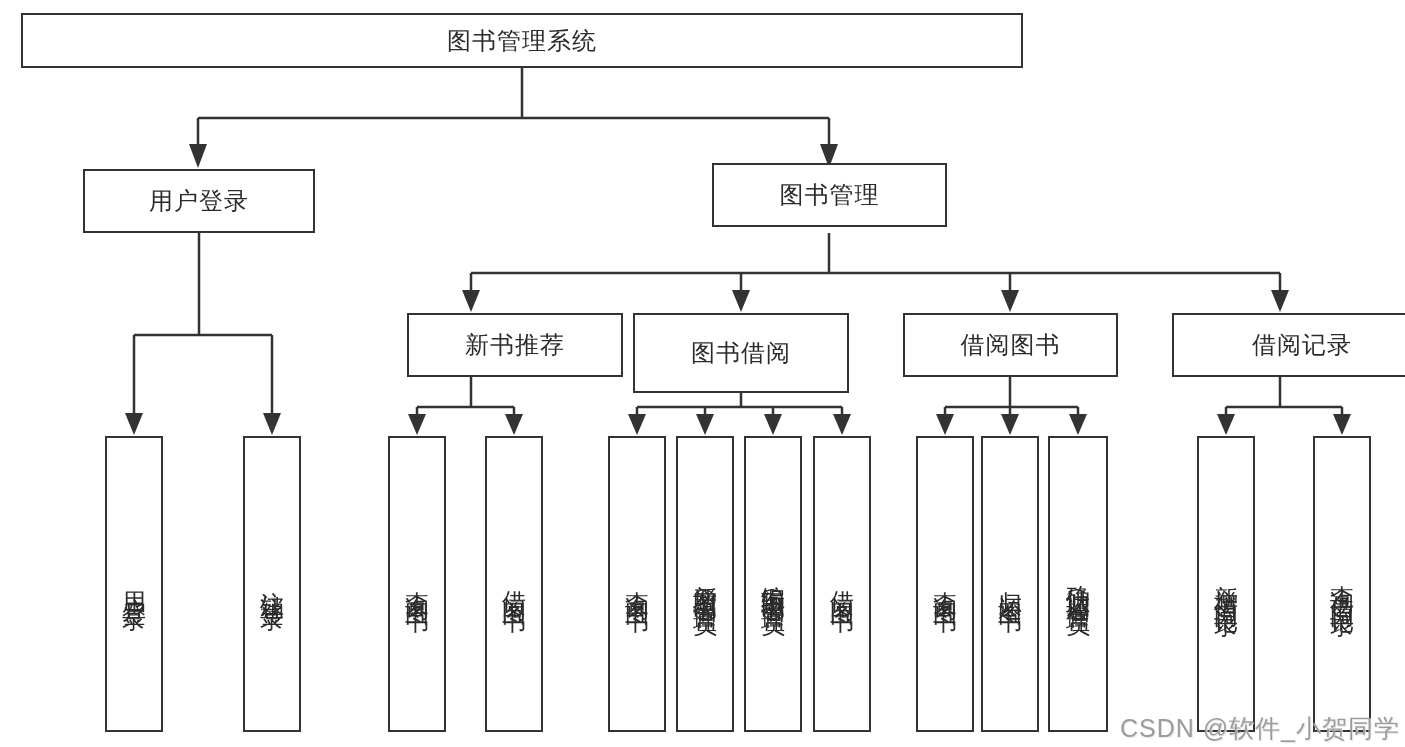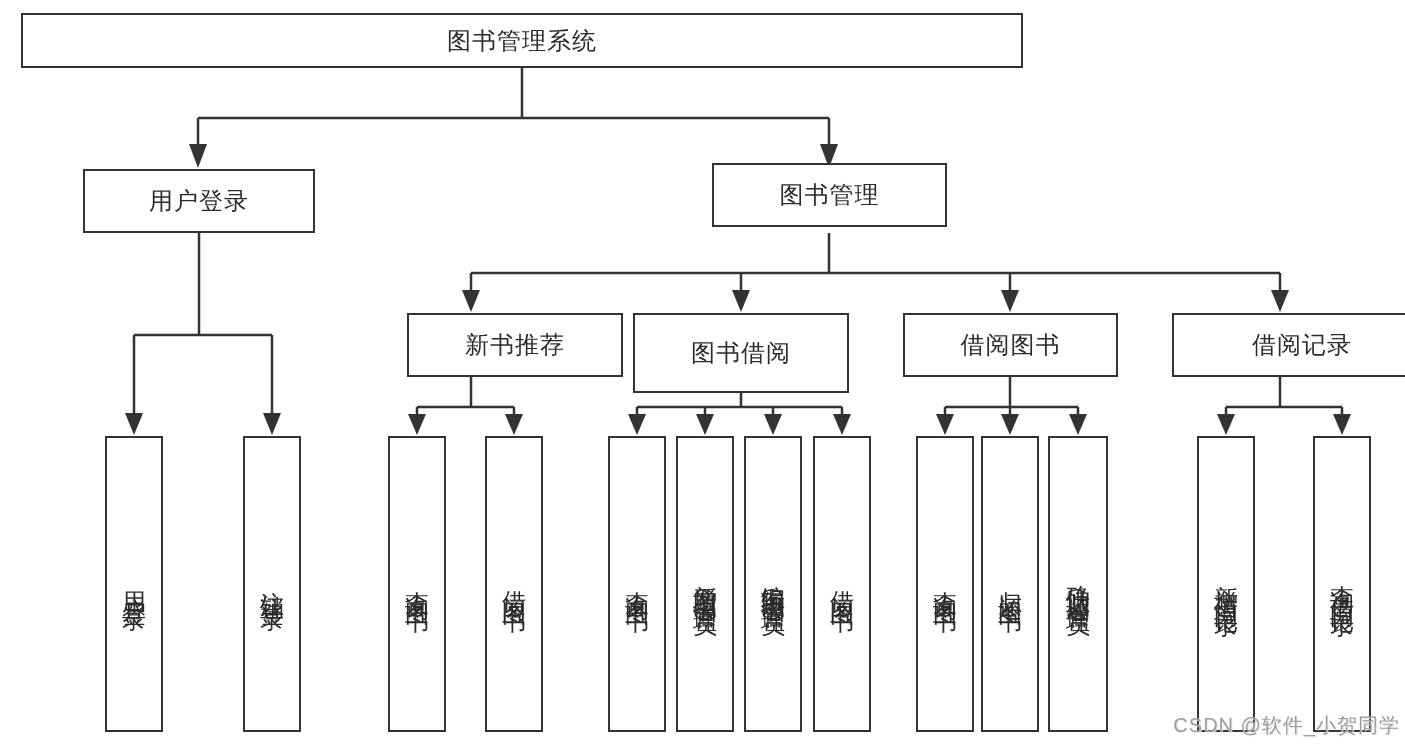--- a/index.html
+++ b/index.html
@@ -63,21 +63,21 @@
   #l-cb-q     { left: 916px; }
   #l-cb-r     { left: 981px; }
   #l-cb-c     { left: 1048px; width: 60px; }
   #l-br-add   { left: 1197px; }
   #l-br-q     { left: 1313px; }
 
   #watermark {
     position: absolute;
     right: 5px;
     top: 712px;
-    font-size: 20px;
+    font-size: 25px;
     color: #9c9c9c;
     text-shadow: 1px 1px 1px #e5e5e5;
     letter-spacing: 1px;
     z-index: 5;
     white-space: nowrap;
   }
 </style>
 </head>
 <body>
 

